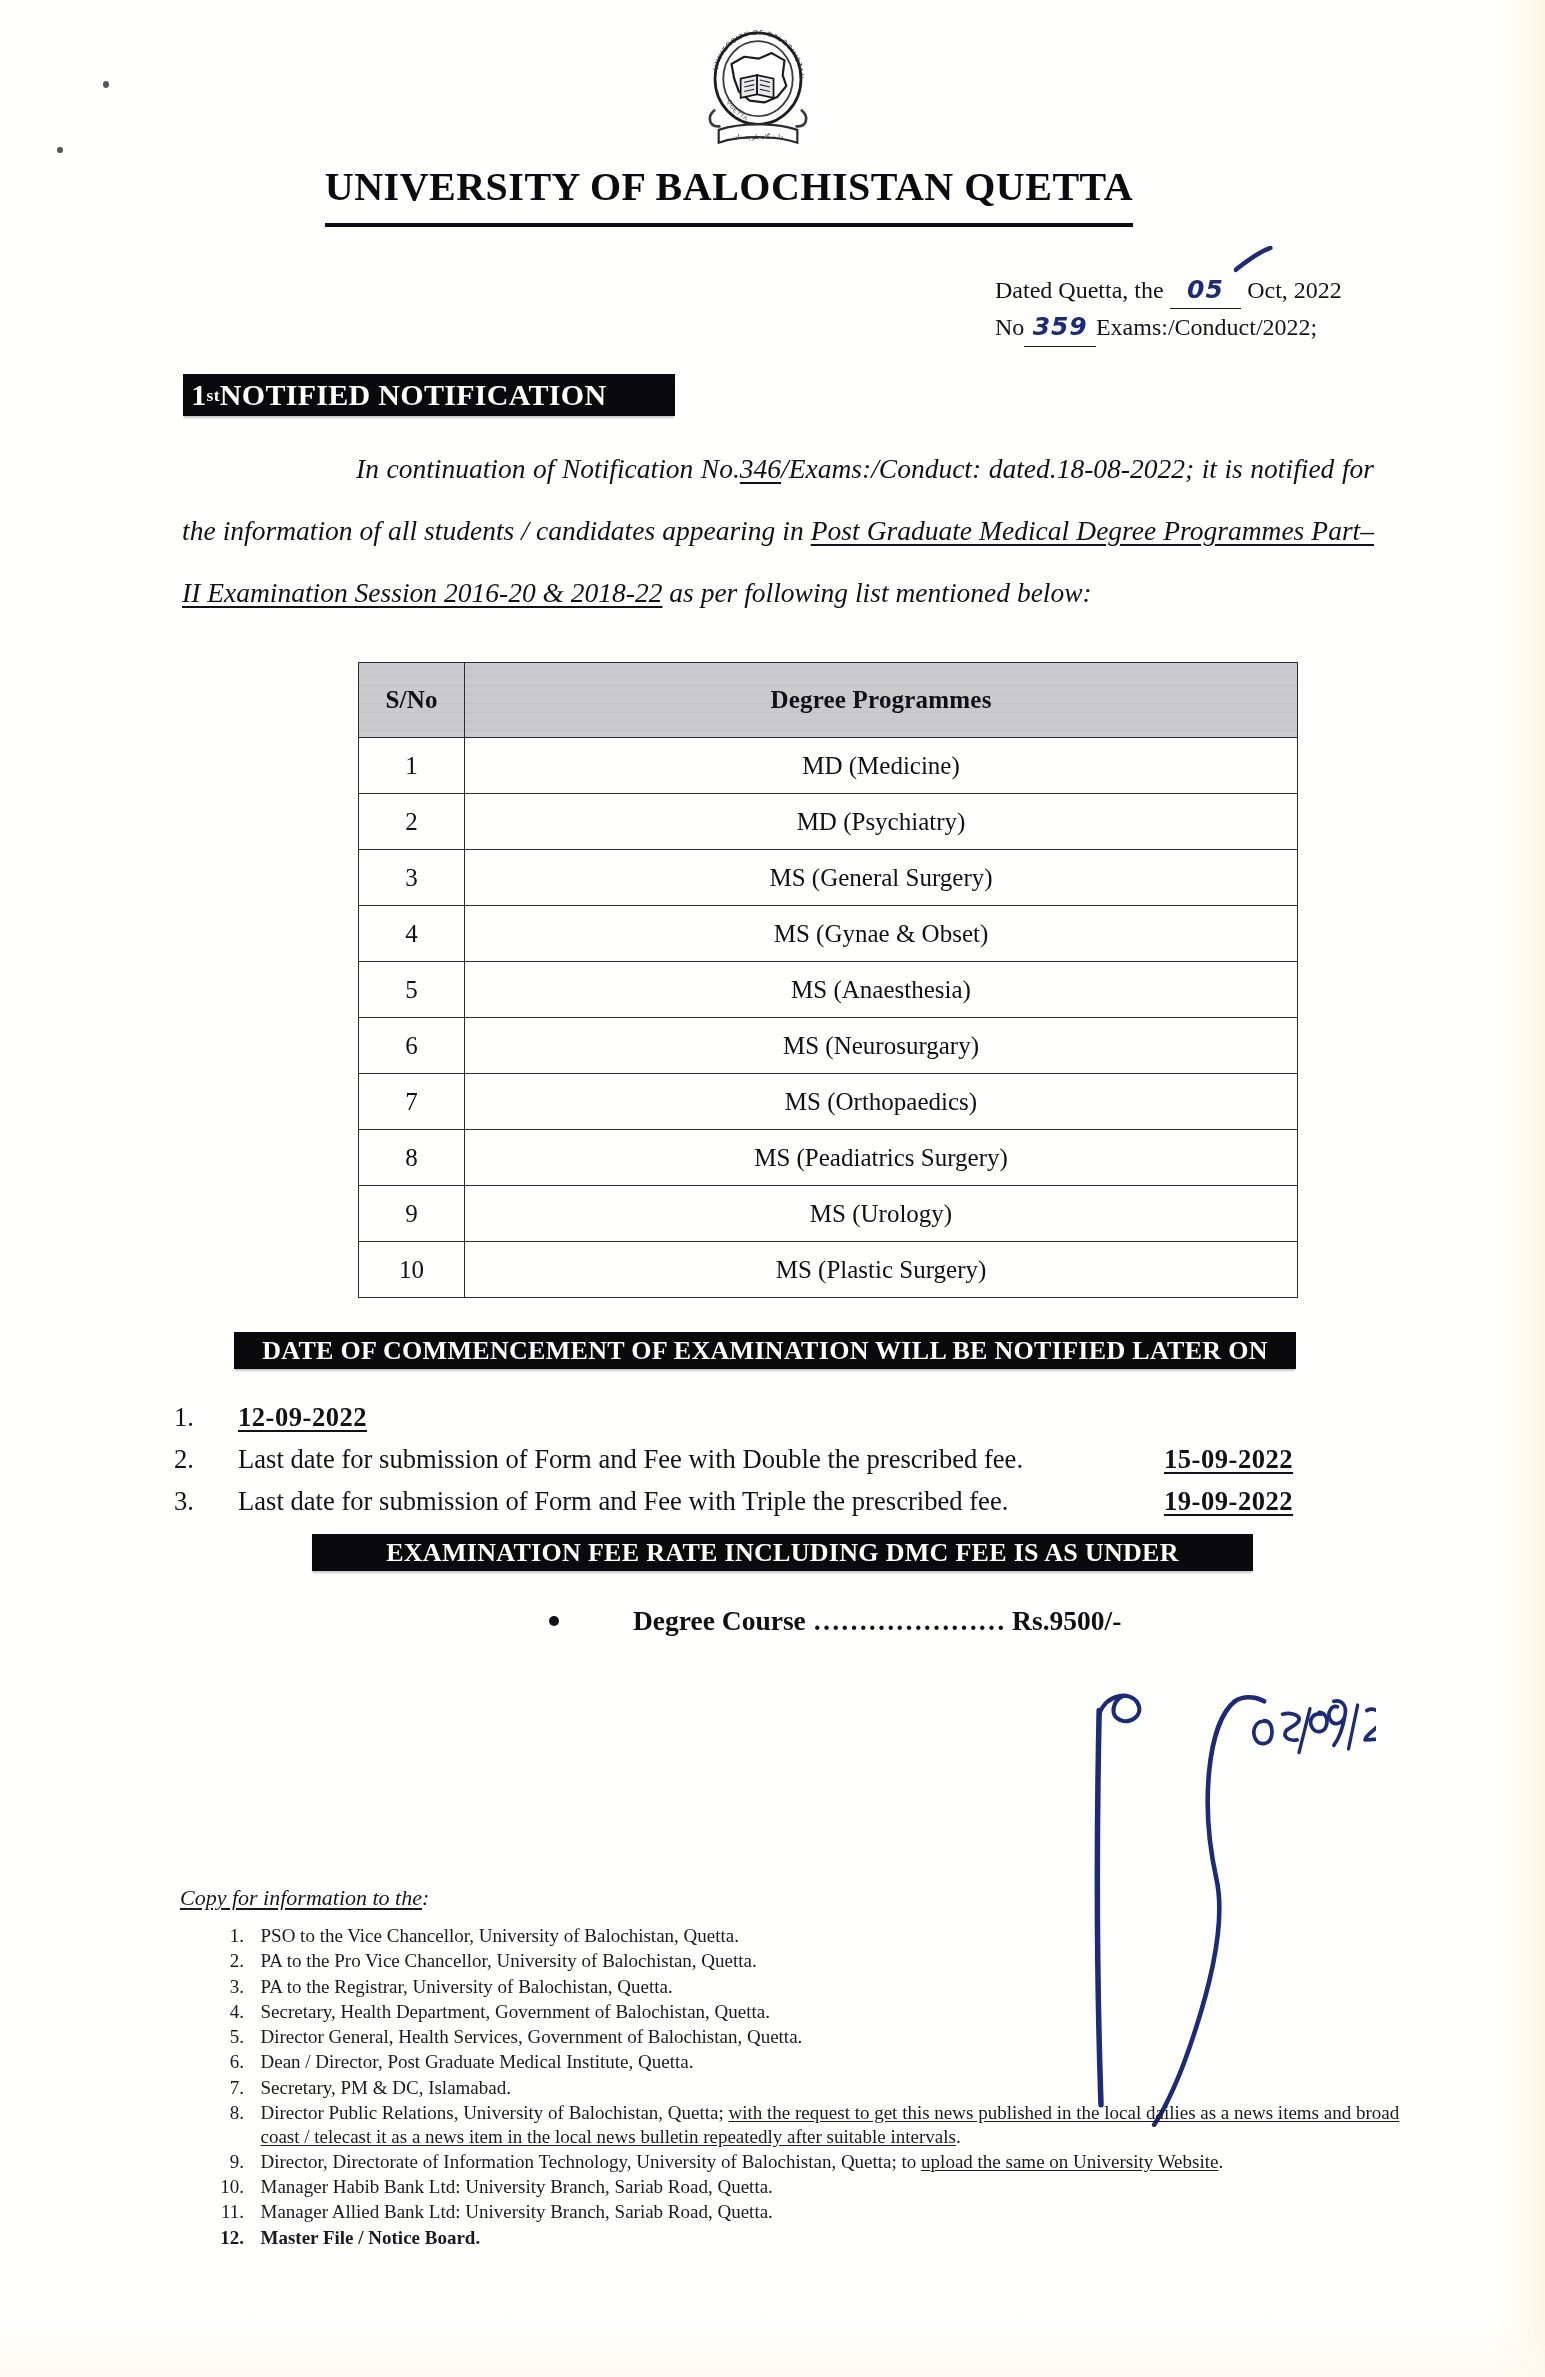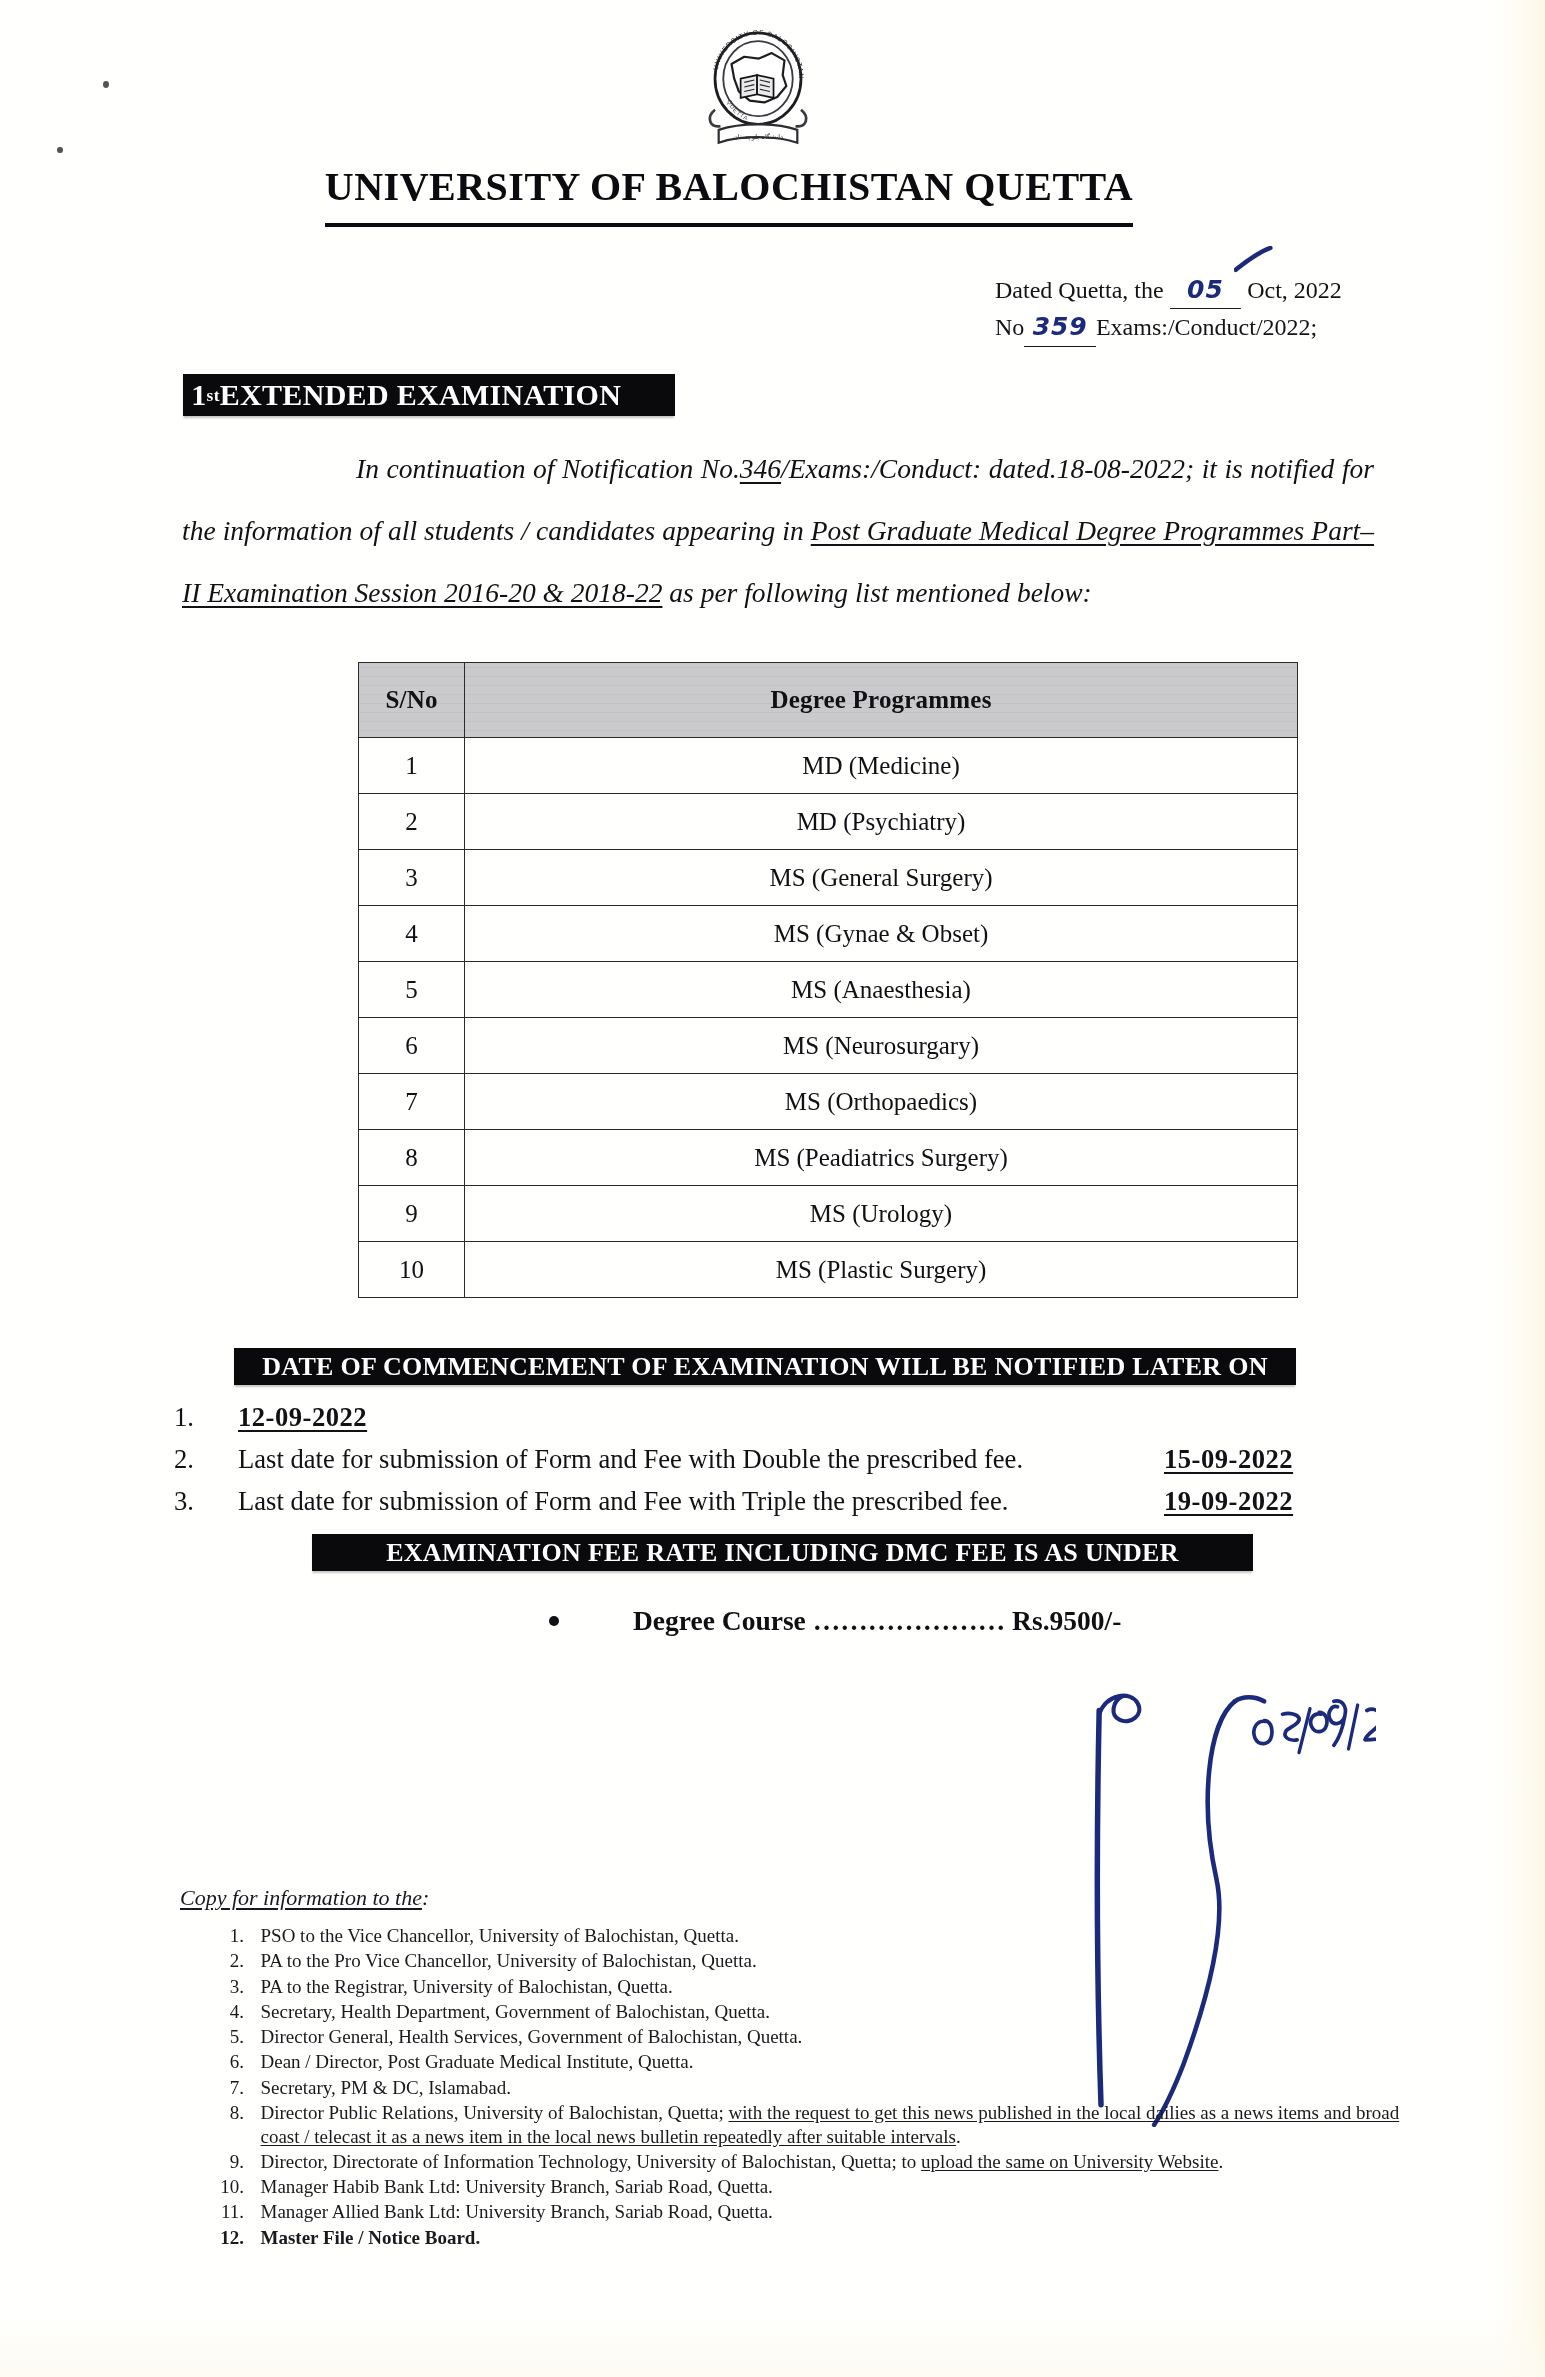--- a/index.html
+++ b/index.html
@@ -126,21 +126,20 @@
     font-size: 17.4px;
     vertical-align: super;
     line-height: 0;
   }
   .banner-commence {
     left: 234px;
     top: 1332px;
     width: 1062px;
     height: 37px;
     font-size: 26px;
-    margin-top: 16px;
   }
   .banner-fee {
     left: 312px;
     top: 1534px;
     width: 941px;
     height: 37px;
     font-size: 26px;
   }
 
   
@@ -368,21 +367,21 @@
       <span>Oct, 2022</span>
     </div>
     <div>
       <span>No</span><span class="blank-ul"><span class="ink">359</span></span><span>Exams:/Conduct/2022;</span>
     </div>
   </div>
 
   <div class="banner banner-notification">
     <span>1</span>
       <sup>st</sup>
-      <span> EXTENDED EXAMINATION</span>
+      <span> NOTIFIED NOTIFICATION</span>
   </div>
 
   <div class="para p-intro">
     <span>In continuation of Notification No.</span><span class="u">346</span><span>/Exams:/Conduct: dated.18-08-2022; it is notified for the information of all students / candidates appearing in </span><span class="u">Post Graduate Medical Degree Programmes Part–II Examination Session 2016-20 &amp; 2018-22</span><span> as per following list mentioned below:</span>
   </div>
 
   <table class="prog-table">
     <thead>
       <tr>
         <th class="col-sno">S/No</th>

